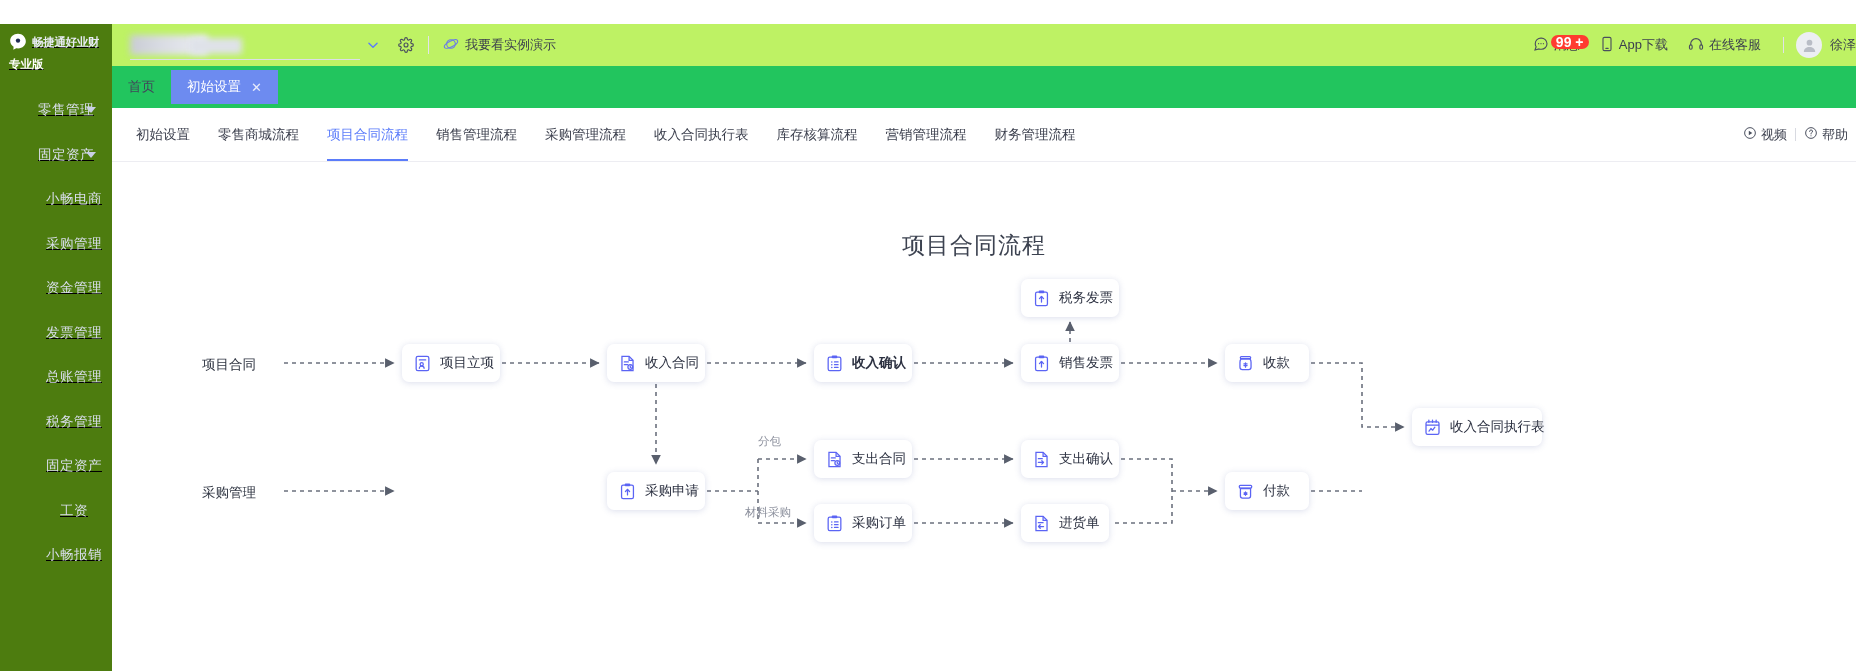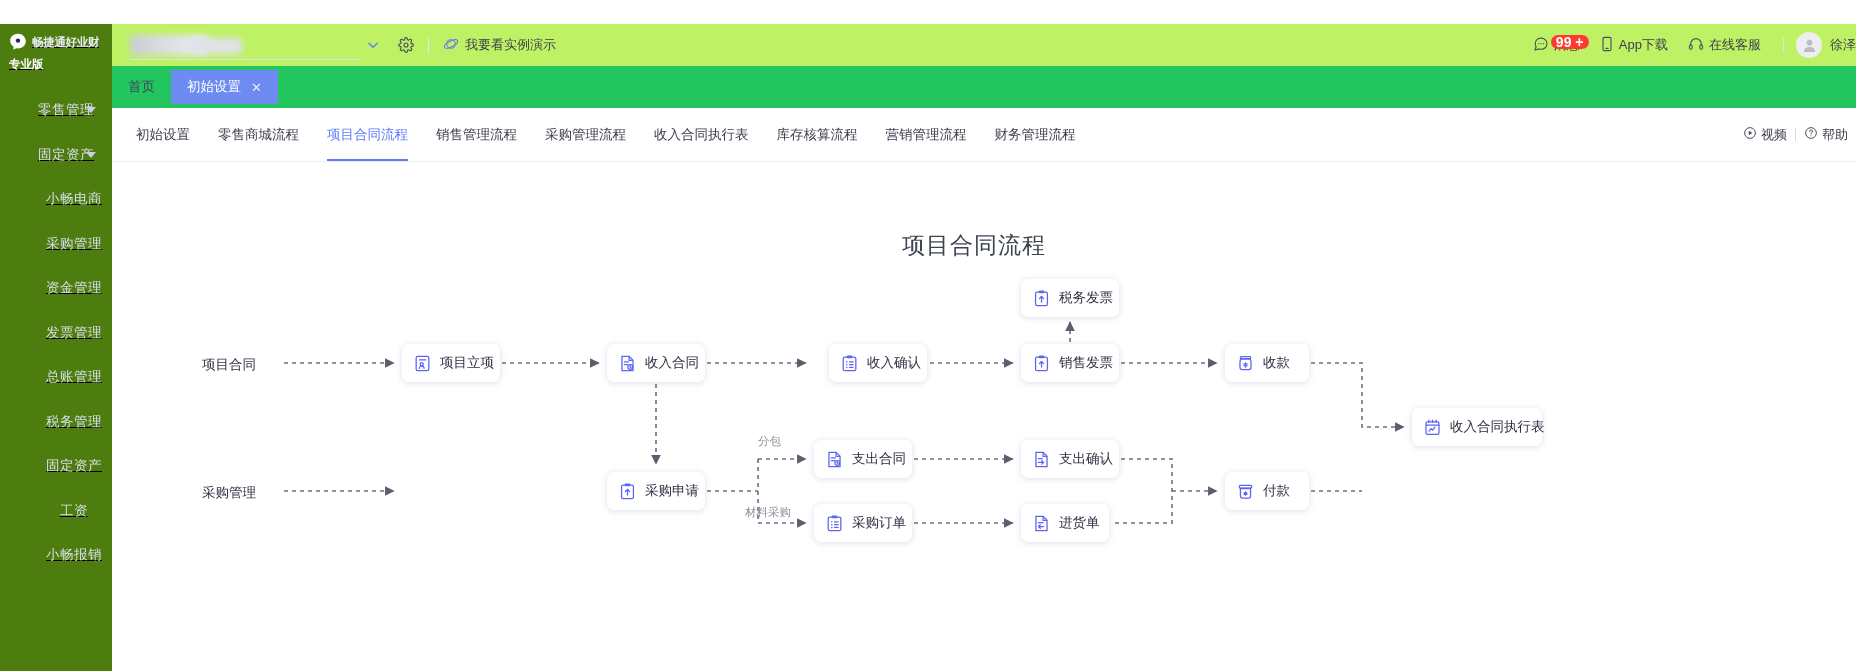--- a/index.html
+++ b/index.html
@@ -422,21 +422,21 @@
             <path d="M14 3v5h5"></path>
           <line x1="8" y1="10" x2="13" y2="10" stroke-linecap="round"></line>
           <line x1="8" y1="13.5" x2="12" y2="13.5" stroke-linecap="round"></line>
           <circle cx="15.5" cy="16.5" r="3" fill="#fff"></circle>
           <path d="M15.5 15v1.6l1.1.8" stroke-linecap="round"></path>
         </svg>
       </span>
       <span class="nlabel">收入合同</span>
     </div>
 
-    <div class="node" style="left:717px; top:182px; width:98px;">
+    <div class="node" style="left:702px; top:182px; width:98px;font-weight:bold;">
       <span>
         <svg width="19" height="19" viewBox="0 0 24 24" fill="none" stroke="#5b64f4" stroke-width="1.6">
           <rect x="4" y="4" width="16" height="17" rx="2"></rect>
           <rect x="8.5" y="2" width="7" height="3.4" rx="1.2" fill="#5b64f4" stroke="none"></rect>
           <line x1="12" y1="10" x2="16.5" y2="10" stroke-linecap="round"></line>
           <line x1="12" y1="13.5" x2="16.5" y2="13.5" stroke-linecap="round"></line>
           <line x1="12" y1="17" x2="16.5" y2="17" stroke-linecap="round"></line>
           <circle cx="8.6" cy="10" r="1" fill="#5b64f4" stroke="none"></circle>
           <circle cx="8.6" cy="13.5" r="1" fill="#5b64f4" stroke="none"></circle>
           <circle cx="8.6" cy="17" r="1" fill="#5b64f4" stroke="none"></circle>

